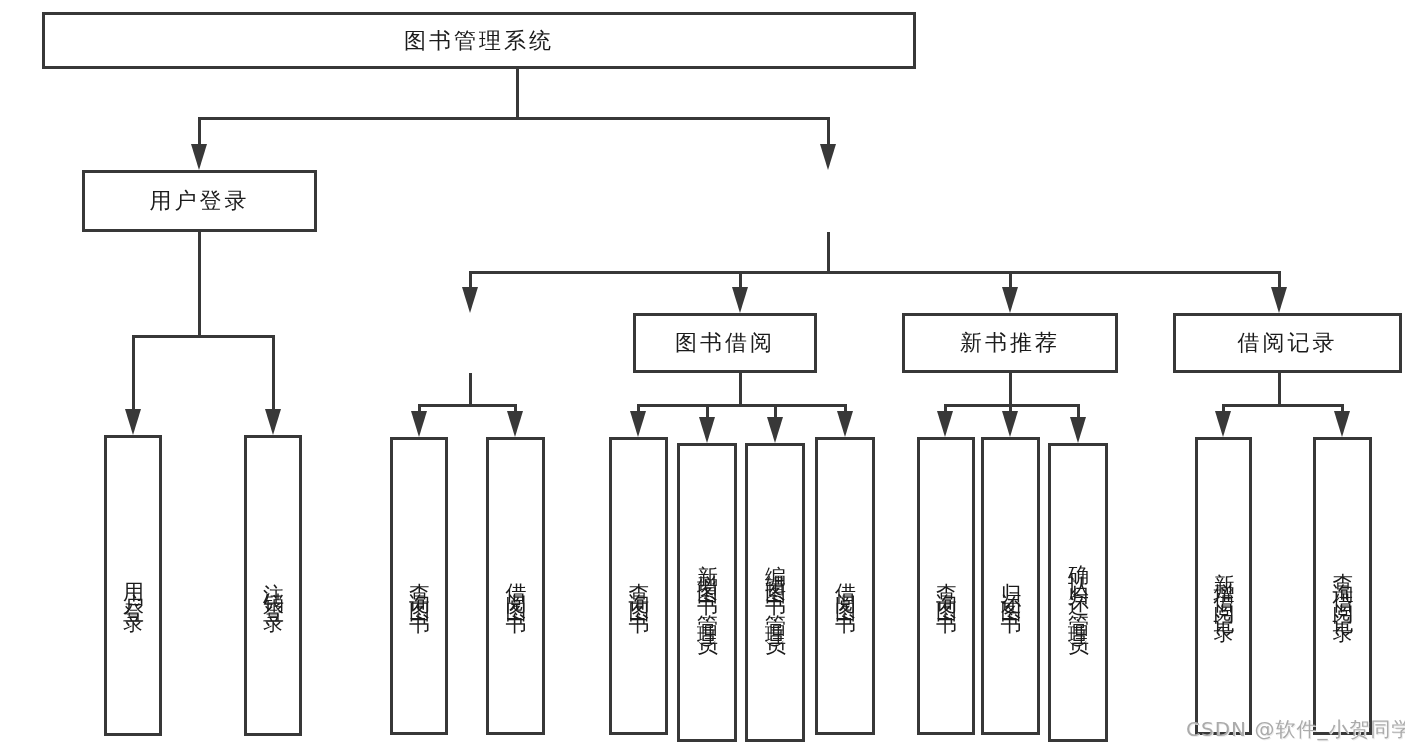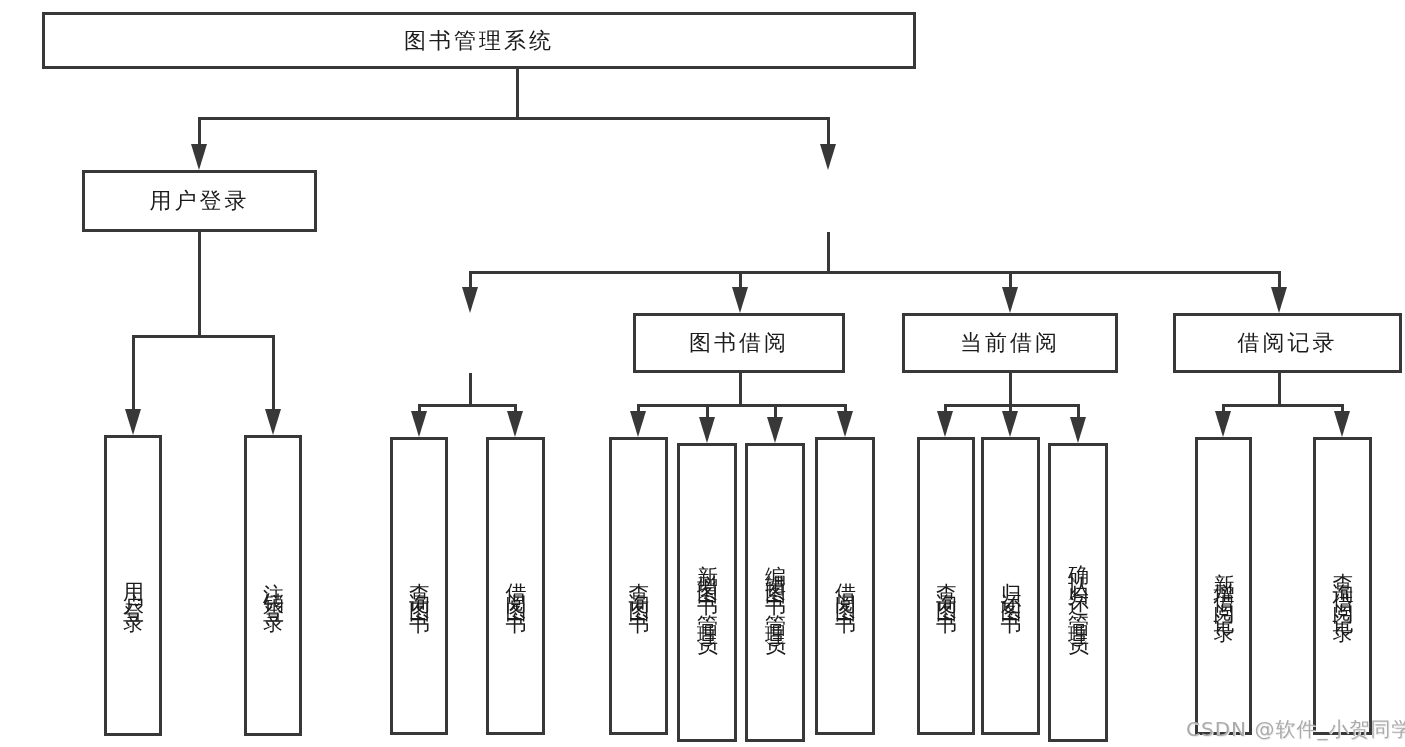--- a/index.html
+++ b/index.html
@@ -37,25 +37,25 @@
 </head>
 <body>
 
 <div class="stage" style="--line: #383838; --ink: #1b1b1b; --wm: #ababab;">
     <div class="node h" style="left: 14px; top: 12px; width: 874px; height: 57px; margin-left: 28px;">
       <span class="lbl">图书管理系统</span>
     </div>
     <div class="node h" style="left: 82px; top: 170px; width: 235px; height: 62px;">
       <span class="lbl">用户登录</span>
     </div>
-    <div class="node h" style="left: 633px; top: 313px; width: 212px; height: 60px;">
+    <div class="node h" style="left: 633px; top: 313px; width: 184px; height: 60px;">
       <span class="lbl">图书借阅</span>
     </div>
     <div class="node h" style="left: 902px; top: 313px; width: 216px; height: 60px;">
-      <span class="lbl">当前借阅</span>
+      <span class="lbl">新书推荐</span>
     </div>
     <div class="node h" style="left: 1173px; top: 313px; width: 229px; height: 60px;">
       <span class="lbl">借阅记录</span>
     </div>
     <div class="node v" style="left: 104px; top: 435px; width: 58px; height: 301px;">
       <span class="lbl">用户登录</span>
     </div>
     <div class="node v" style="left: 244px; top: 435px; width: 58px; height: 301px;">
       <span class="lbl">注销登录</span>
     </div>

